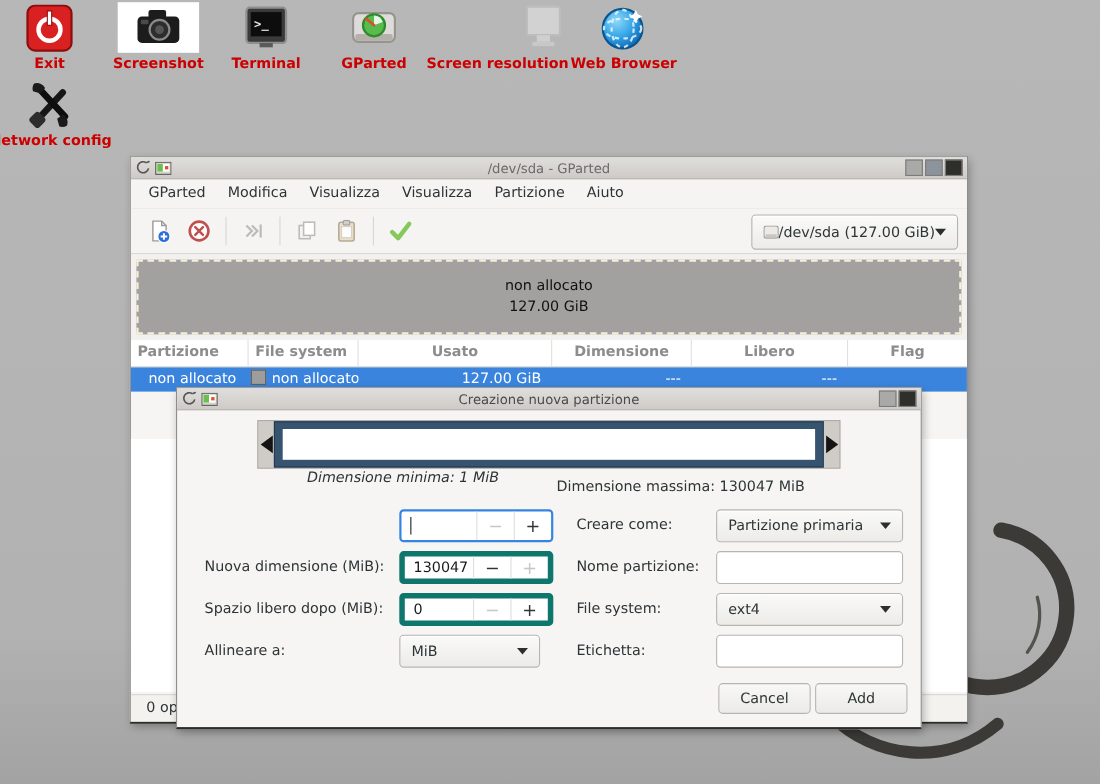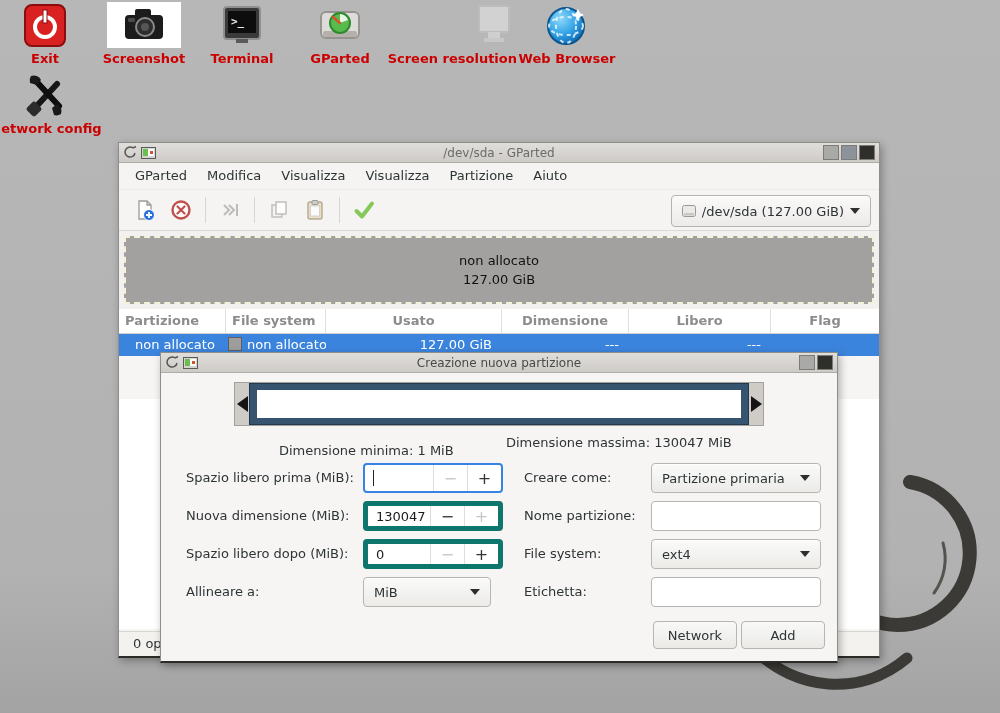--- a/index.html
+++ b/index.html
@@ -25,21 +25,21 @@
   .tbtn{width:14px;height:13px;border:1px solid #7d7b78;}
   .tbtn.min{background:#a9a9a7;}
   .tbtn.max{background:#8d939b;}
   .tbtn.close{background:#2e2e2b;}
   
   .menubar{height:26px;background:#f5f4f2;display:flex;align-items:center;padding-left:6px;border-bottom:1px solid #ecebe8;}
   .menu-item{font-size:13px;color:#2e3436;padding:0 10px;line-height:26px;}
   .toolbar{height:40px;background:#f5f4f2;border-bottom:1px solid #dbd9d5;display:flex;align-items:center;position:relative;padding-left:8px;}
   .tool-btn{width:36px;height:32px;display:flex;align-items:center;justify-content:center;}
   .tool-sep{width:1px;height:26px;background:#d8d6d2;margin:0 6px;}
-  .device-combo{position:absolute;right:8px;top:5px;height:30px;display:flex;align-items:center;gap:6px;
+  .device-combo{position:absolute;right:8px;top:5px;height:30px;display:flex;align-items:center;
       padding:0 10px;background:linear-gradient(#fafaf9,#ecebe8);border:1px solid #b5b3af;border-radius:4px;
       box-shadow:inset 0 1px 0 #fff;font-size:13px;color:#2e3436;}
   .caret-down{width:0;height:0;border-left:5px solid transparent;border-right:5px solid transparent;border-top:6px solid #2e2e2e;}
   
   .disk-panel{height:78px;background:#f2f1ef;padding:5px;box-sizing:border-box;}
   .disk-box{height:100%;background:#a2a19f;border:2px dashed #f3f1d8;box-sizing:border-box;
             display:flex;flex-direction:column;align-items:center;justify-content:center;font-size:13px;color:#111;line-height:19px;}
   
   .ptable-head{display:grid;grid-template-columns:107px 100px 176px 127px 142px 1fr;height:24px;background:#fff;border-bottom:1px solid #d3d1cd;}
   .ptable-head .hc{font-size:13px;font-weight:bold;color:#8c8c8c;line-height:24px;border-right:1px solid #e2e0dc;padding:0 6px;overflow:hidden;white-space:nowrap;}
@@ -317,24 +317,23 @@
         <span class="tri-l"></span>
       </span>
     <span class="rw-bar">
         <span class="rw-inner" style="display:block;"></span>
       </span>
     <span class="rw-handle">
         <span class="tri-r"></span>
       </span>
   </div>
 
-  <span class="dlg-label" style="left:118px;top:83px;">Dimensione minima: 1 MiB</span>
+  <span class="dlg-label" style="left:118px;top:67px;font-style:italic;">Dimensione minima: 1 MiB</span>
   <span class="dlg-label" style="left:345px;top:75px;">Dimensione massima: 130047 MiB</span>
 
-  <span class="dlg-label" style="left:25px;top:110px;">Spazio libero prima (MiB):</span>
   <div class="spin focused" style="left:202px;top:110px;">
     <span class="sval">
         <span class="icaret"></span>
         <span></span>
       </span>
     <span class="sbtn dis">−</span>
     <span class="sbtn">+</span>
   </div>
   <span class="dlg-label" style="left:363px;top:110px;">Creare come:</span>
   <div class="combo" style="left:490px;top:110px;width:170px;">
@@ -369,18 +368,18 @@
   <div class="combo" style="left:202px;top:224px;width:128px;">
     <span>MiB</span>
     <span class="caret-down"></span>
   </div>
   <span class="dlg-label" style="left:363px;top:224px;">Etichetta:</span>
   <div class="tinput" style="left:490px;top:224px;width:170px;">
     <span></span>
   </div>
 
   <div class="dbtn" style="left:492px;top:268px;">
-    <span>Network</span>
+    <span>Cancel</span>
   </div>
   <div class="dbtn" style="left:580px;top:268px;">
     <span>Add</span>
   </div>
 </div>
 
 </body></html>

